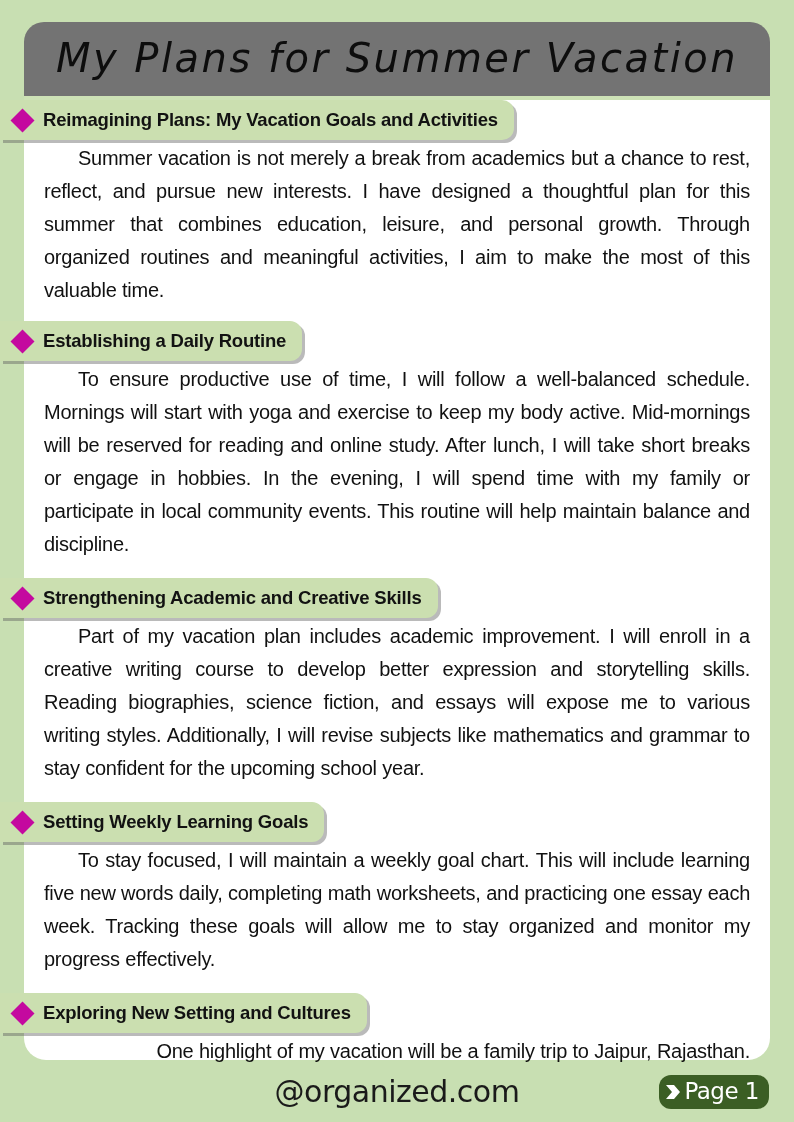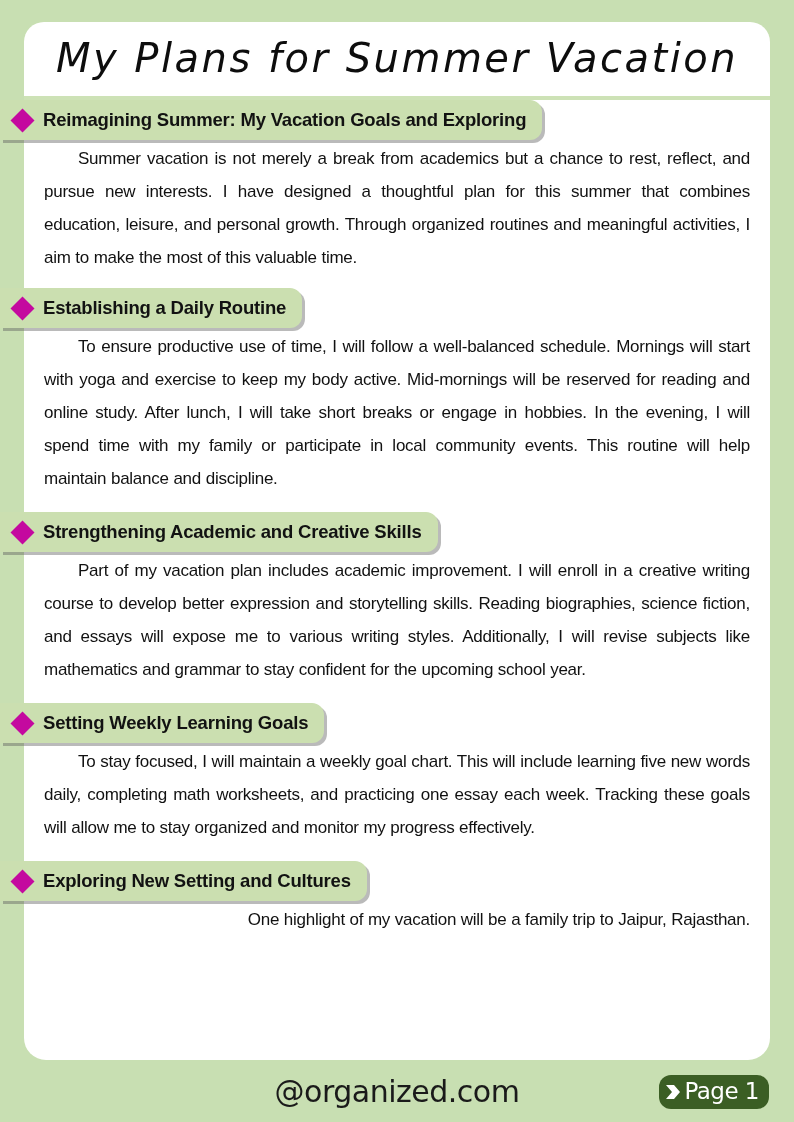--- a/index.html
+++ b/index.html
@@ -23,21 +23,21 @@
     height: 1122px;
   }
 
   
   .title-card {
     position: absolute;
     left: 24px;
     top: 22px;
     width: 746px;
     height: 74px;
-    background: #ffffff;
+    background: #737373;
     border-radius: 20px 20px 0 0;
     display: flex;
     align-items: center;
     justify-content: center;
     box-sizing: border-box;
   }
   .title-text {
     font-family: "DejaVu Sans", sans-serif;
     font-style: italic;
     font-weight: 400;
@@ -120,21 +120,21 @@
     letter-spacing: -0.2px;
     line-height: 1;
   }
 
   .para {
     margin: 0;
     padding: 0 44px 0 44px;
     text-align: justify;
     text-indent: 34px;
     font-family: "Liberation Sans", sans-serif;
-    font-size: 17px;
+    font-size: 20px;
     line-height: 33px;
     color: #111111;
     letter-spacing: -0.25px;
     word-spacing: 0.2px;
   }
   .para.no-justify {
     text-align: right;
   }
 
   .sp-a { height: 14px; }
@@ -200,21 +200,21 @@
   <div class="title-divider"></div>
 
   <div class="body-card"></div>
 
   <div class="content">
 
     <div class="section">
       <div class="head-row">
         <div class="pill">
           <span class="diamond"></span>
-          <span class="pill-label">Reimagining Summer: My Vacation Goals and Exploring</span>
+          <span class="pill-label">Reimagining Plans: My Vacation Goals and Activities</span>
         </div>
       </div>
       <p class="para">Summer vacation is not merely a break from academics but a chance to rest, reflect, and pursue new interests. I have designed a thoughtful plan for this summer that combines education, leisure, and personal growth. Through organized routines and meaningful activities, I aim to make the most of this valuable time.</p>
     </div>
 
     <div class="sp-a"></div>
 
     <div class="section">
       <div class="head-row">
         <div class="pill">

